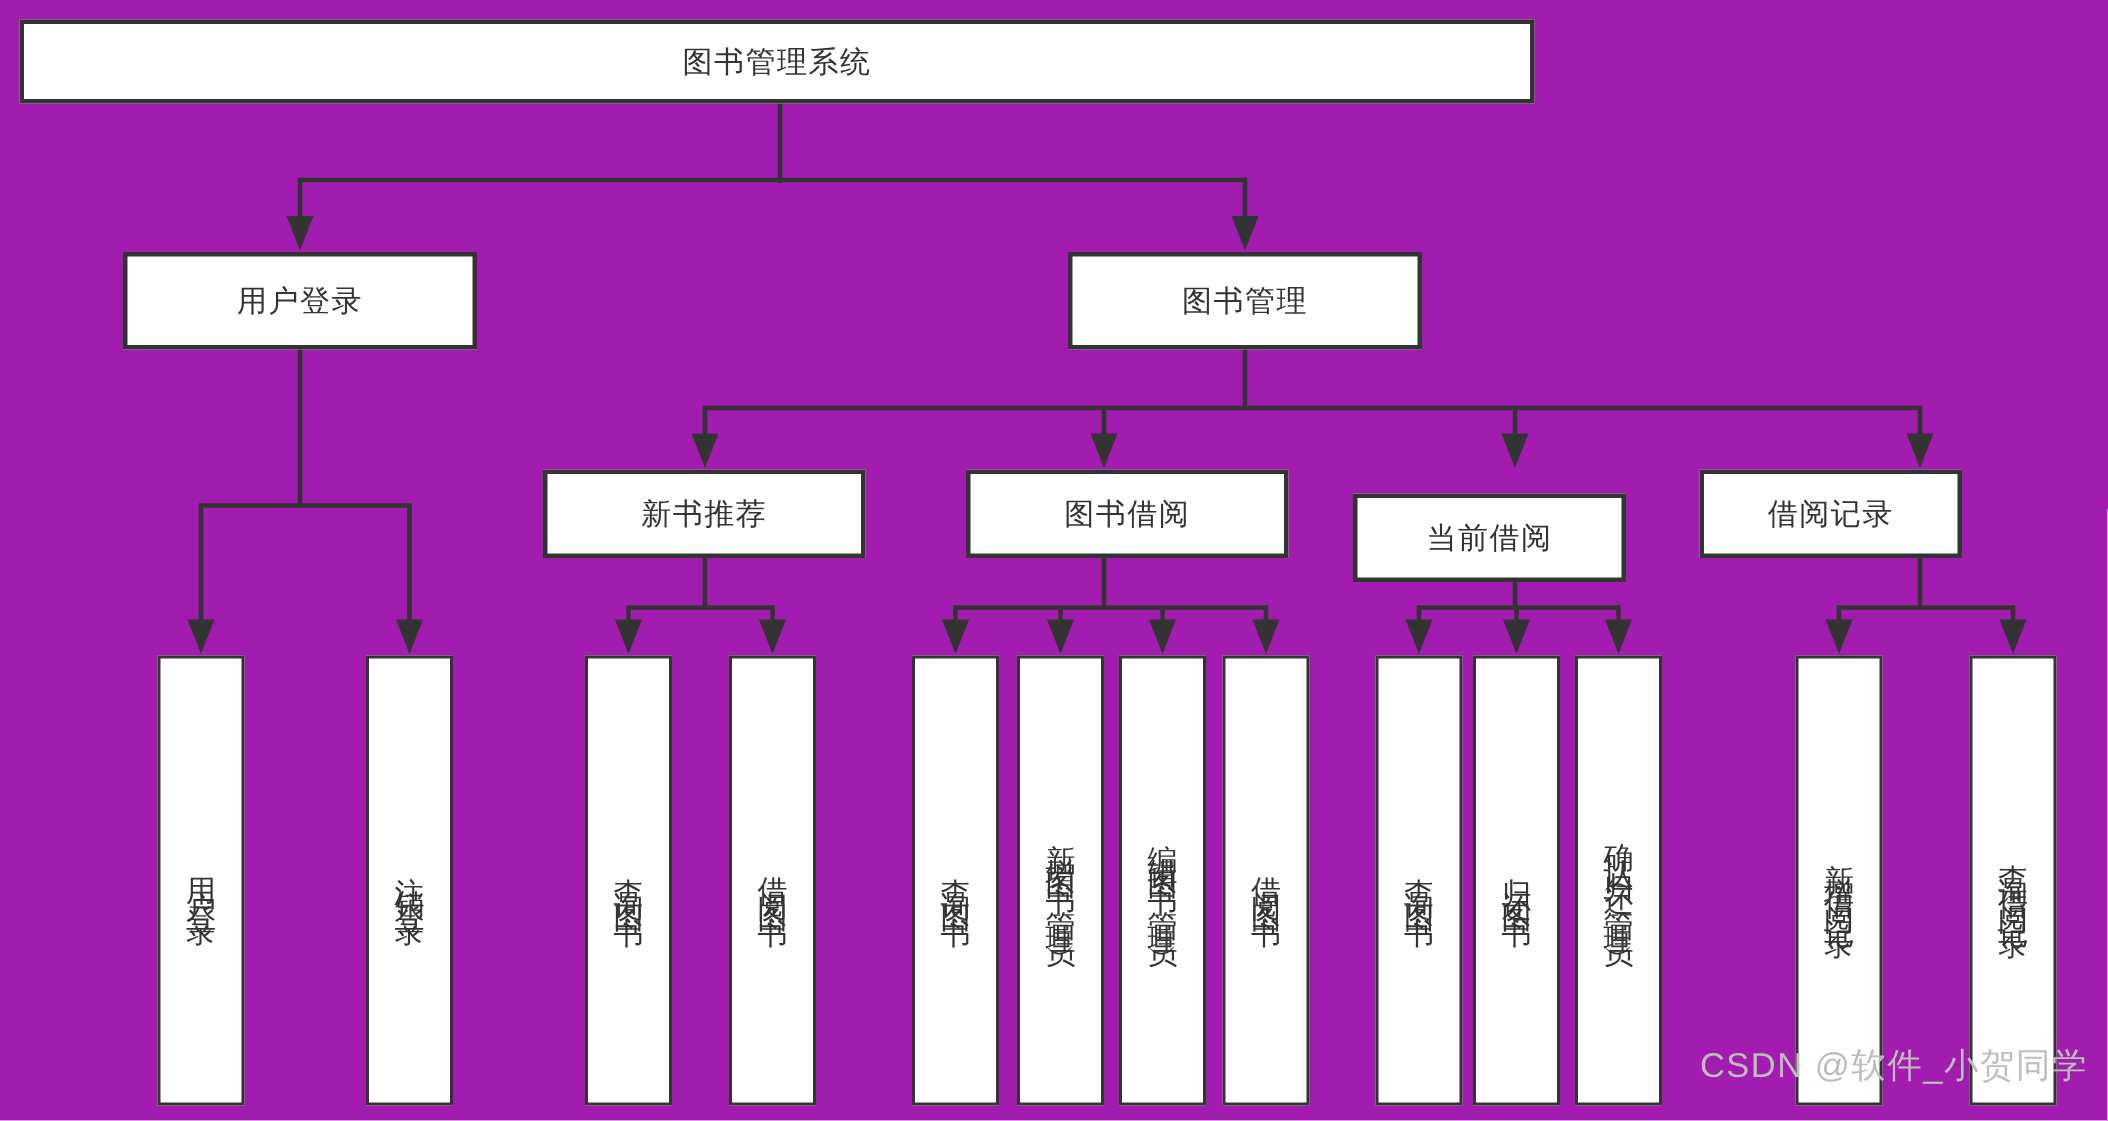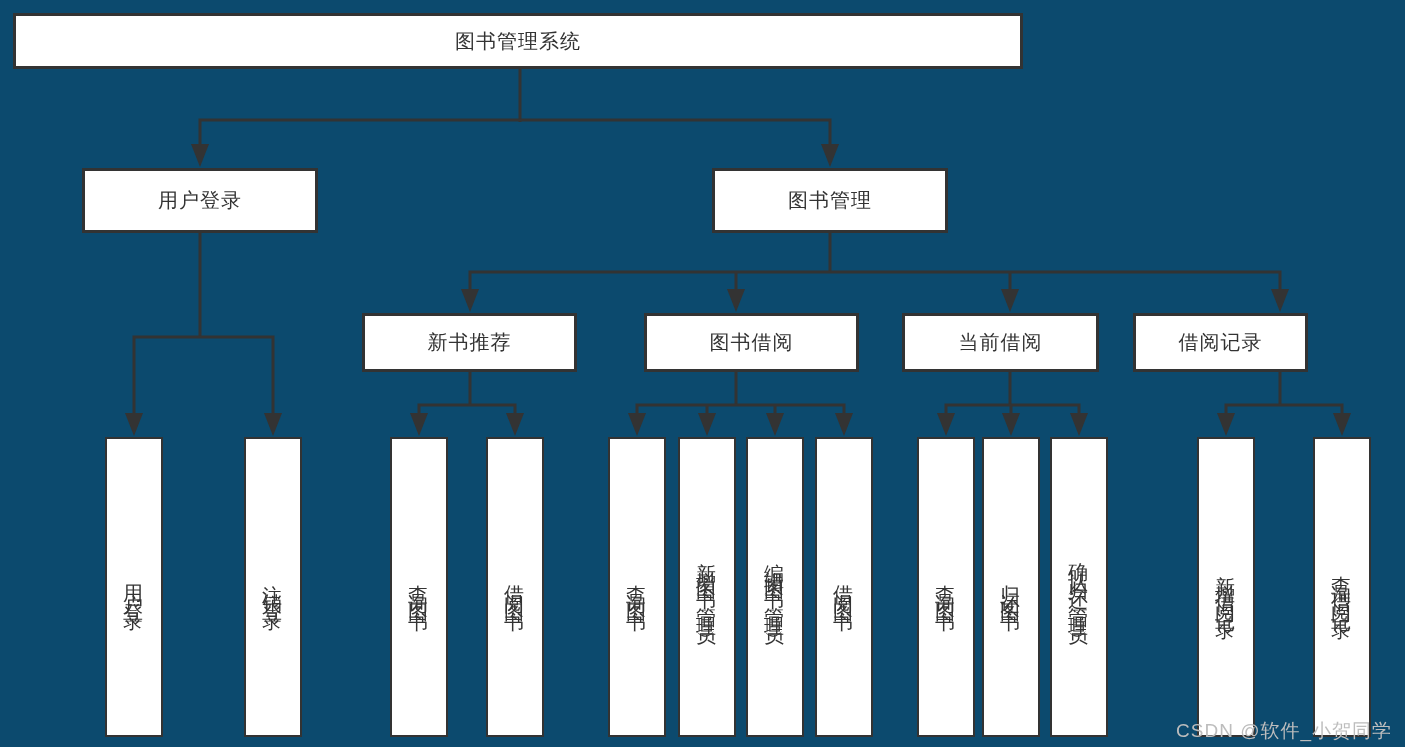--- a/index.html
+++ b/index.html
@@ -1,20 +1,20 @@
 <!DOCTYPE html>
 <html><head>
 <meta charset="utf-8">
 <style>
   html, body { margin: 0; padding: 0; background: #ffffff; }
   .stage {
     position: relative;
     width: 1405px;
     height: 747px;
-    background: #0c4a6e;
+    background: #a21caf;
     overflow: hidden;
     font-family: "Liberation Sans", "DejaVu Sans", sans-serif;
   }
   svg.wires { position: absolute; left: 0; top: 0; z-index: 1; }
   .node {
     position: absolute;
     box-sizing: border-box;
     background: #ffffff;
     border: 3px solid #333333;
     display: flex;
@@ -29,22 +29,22 @@
     writing-mode: vertical-rl;
     text-orientation: mixed;
     font-size: 20px;
     letter-spacing: 9px;
     color: #333333;
     white-space: nowrap;
   }
   .watermark {
     position: absolute;
     right: 13px;
-    bottom: 3px;
-    font-size: 19px;
+    bottom: 21px;
+    font-size: 23px;
     letter-spacing: 1px;
     color: #bdbdbd;
     z-index: 3;
   }
 </style>
 </head>
 <body>
 
 <div class="stage">
 
@@ -102,21 +102,21 @@
     </g>
   </svg>
 
   <div class="node hbox" style="left:13px; top:13px; width:1010px; height:56px;">图书管理系统</div>
 
   <div class="node hbox" style="left:82px; top:168px; width:236px; height:65px;">用户登录</div>
   <div class="node hbox" style="left:362px; top:313px; width:215px; height:59px;">新书推荐</div>
 
   <div class="node hbox" style="left:712px; top:168px; width:236px; height:65px;">图书管理</div>
   <div class="node hbox" style="left:628px; top:313px; width:215px; height:59px;margin-left:16px;">图书借阅</div>
-  <div class="node hbox" style="left:902px; top:313px; width:197px; height:59px;">当前借阅</div>
+  <div class="node hbox" style="left:902px; top:329px; width:182px; height:59px;">当前借阅</div>
   <div class="node hbox" style="left:1133px; top:313px; width:175px; height:59px;">借阅记录</div>
 
   <div class="node vbox" style="left:105px;">
     <span>用户登录</span>
   </div>
   <div class="node vbox" style="left:244px;">
     <span>注销登录</span>
   </div>
 
   <div class="node vbox" style="left:390px;">

